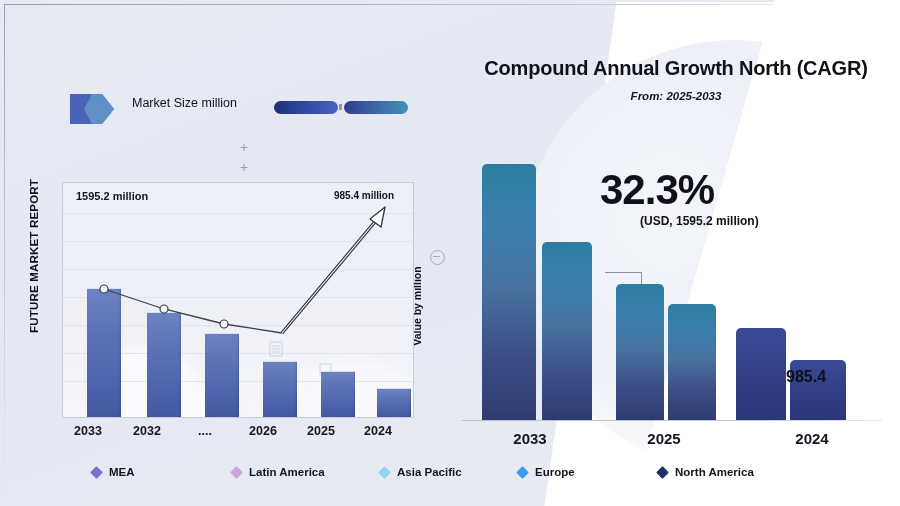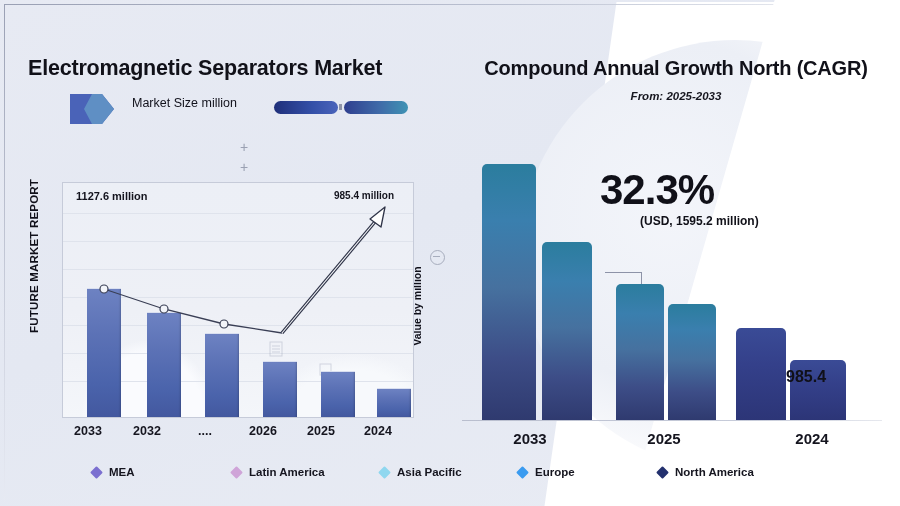--- a/index.html
+++ b/index.html
@@ -159,21 +159,20 @@
 <body>
 
 <div id="root">
 
   <div class="panel"></div>
   <div class="panel-edge-top"></div>
   <div class="panel-edge-left"></div>
   <div class="blob"></div>
   <div class="white-wedge"></div>
 
-  <div class="title-left">Electromagnetic Separators Market</div>
 
   <svg class="legend-pill-icon" viewBox="0 0 62 34">
     <path d="M8 2 L40 2 L52 17 L40 32 L8 32 L8 2 Z" fill="#4a63b8"></path>
     <path d="M30 2 L40 2 L52 17 L40 32 L30 32 L22 17 Z" fill="#5f8fc4"></path>
   </svg>
   <div class="legend-top-label">Market Size million</div>
   <div class="pill pill-a"></div>
   <div class="pill-dot"></div>
   <div class="pill pill-b"></div>
 
@@ -215,21 +214,21 @@
       <polyline points="41,106 101,126 161,141 219,150" fill="none" stroke="#3a3f55" stroke-width="1.3"></polyline>
       <circle cx="41" cy="106" r="4" fill="#f2f4f9" stroke="#3a3f55" stroke-width="1.2"></circle>
       <circle cx="101" cy="126" r="4" fill="#f2f4f9" stroke="#3a3f55" stroke-width="1.2"></circle>
       <circle cx="161" cy="141" r="4" fill="#f2f4f9" stroke="#3a3f55" stroke-width="1.2"></circle>
       <path d="M219,150 L316,34" fill="none" stroke="#2f3448" stroke-width="3.4"></path>
       <path d="M219,150 L316,34" fill="none" stroke="#f5f6fa" stroke-width="1.1"></path>
       <path d="M322,24 L318,44 L307,36 Z" fill="#ffffff" stroke="#2f3448" stroke-width="1.3" stroke-linejoin="round"></path>
     </svg>
   </div>
 
-  <div class="lbl-left-val">1127.6 million</div>
+  <div class="lbl-left-val">1595.2 million</div>
   <div class="lbl-right-val">985.4 million</div>
 
   <div class="xlabL" style="left:58px">2033</div>
   <div class="xlabL" style="left:117px">2032</div>
   <div class="xlabL" style="left:175px">....</div>
   <div class="xlabL" style="left:233px">2026</div>
   <div class="xlabL" style="left:291px">2025</div>
   <div class="xlabL" style="left:348px">2024</div>
 
   <div class="title-right">Compound Annual Growth North (CAGR)</div>

